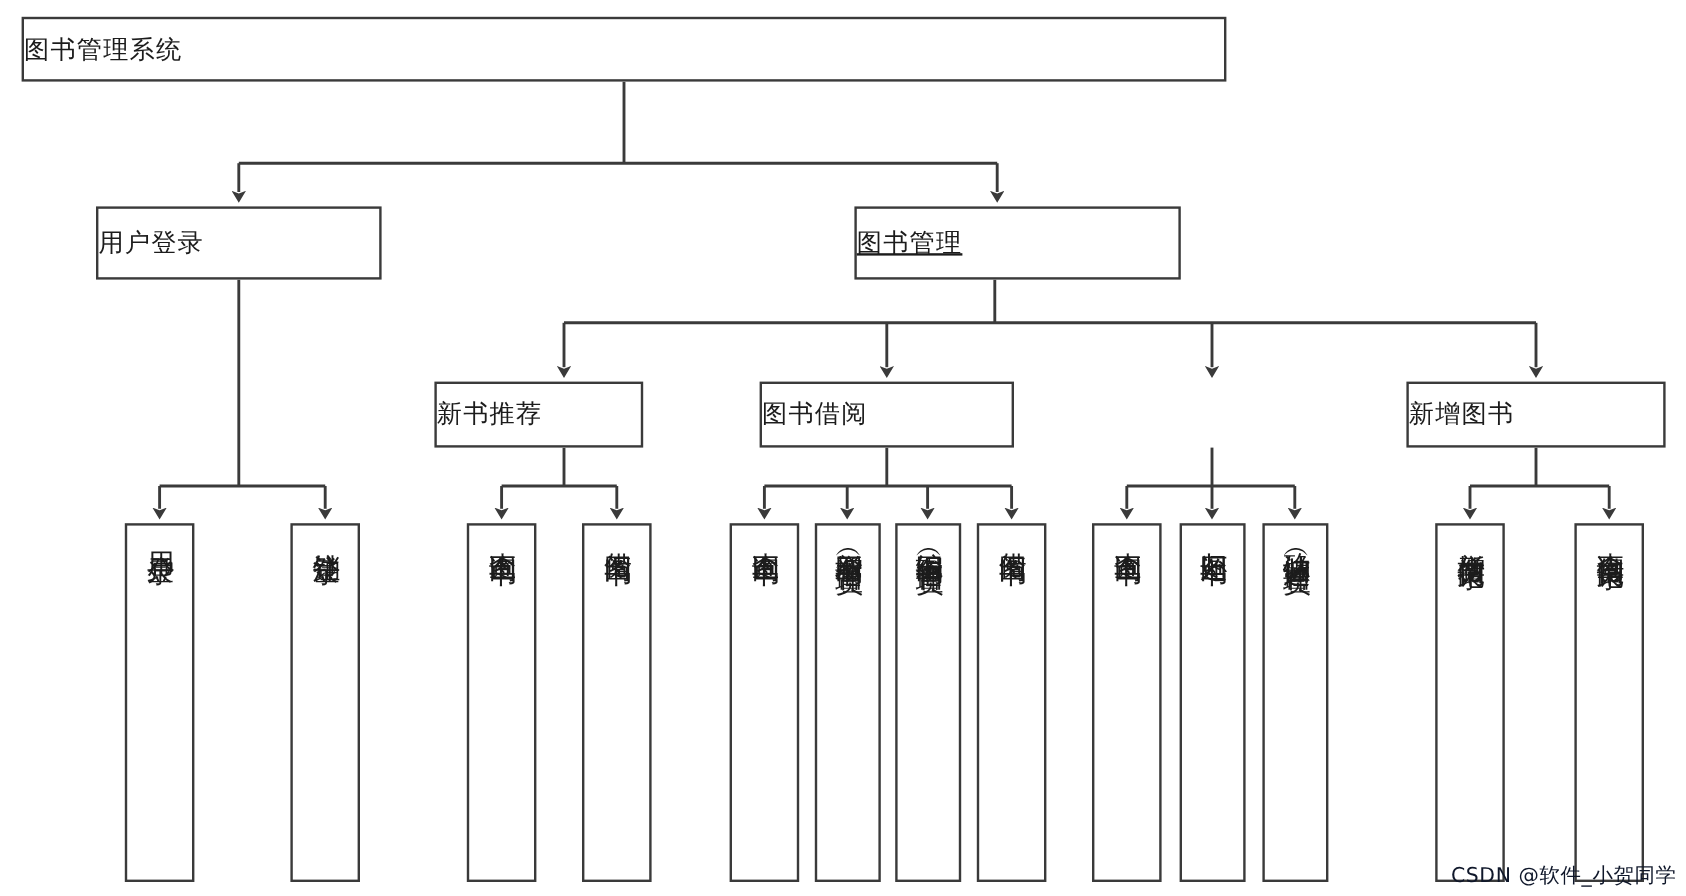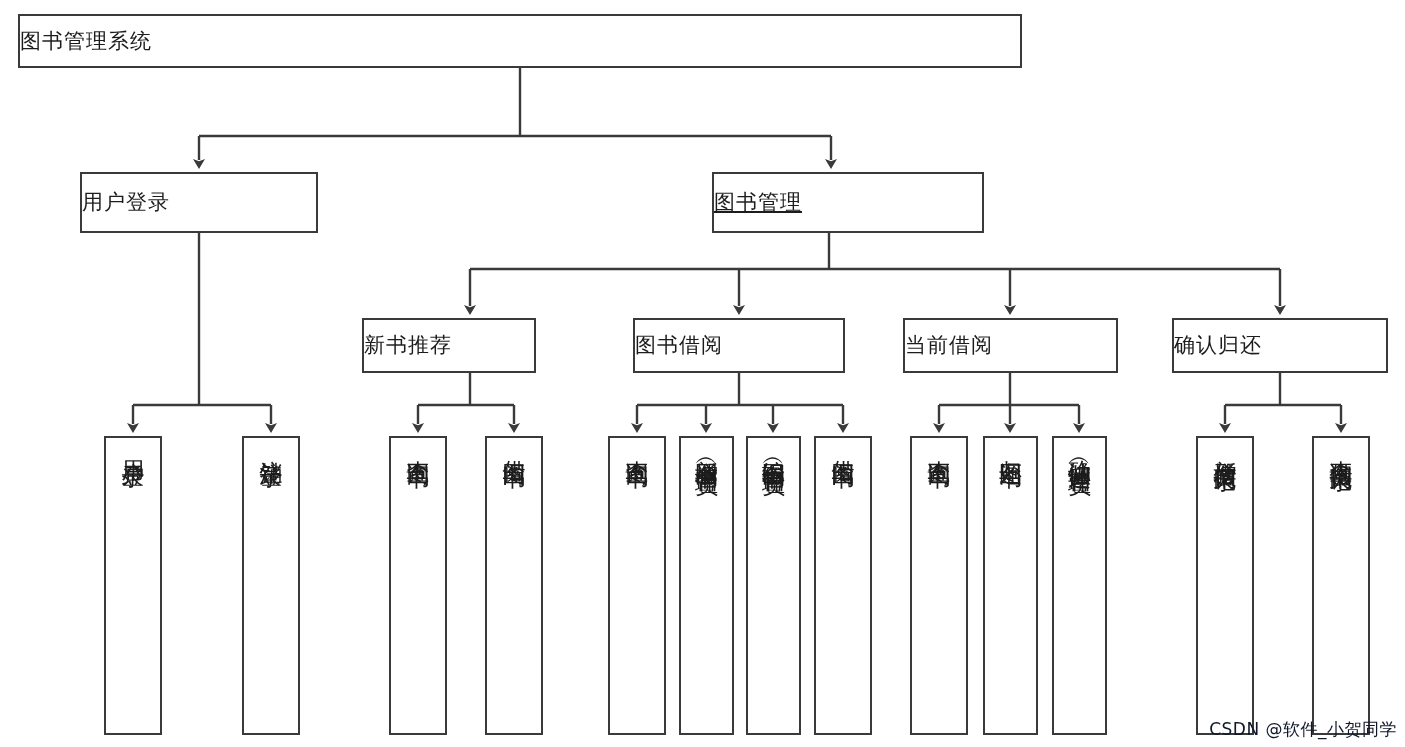--- a/index.html
+++ b/index.html
@@ -132,25 +132,22 @@
   <div class="node horizontal" style="left:712px; top:172px; width:272px; height:61px;text-decoration:underline;">
     <span class="node-label">图书管理</span>
   </div>
 
   <div class="node horizontal" style="left:362px; top:318px; width:174px; height:55px;">
     <span class="node-label">新书推荐</span>
   </div>
   <div class="node horizontal" style="left:633px; top:318px; width:212px; height:55px;">
     <span class="node-label">图书借阅</span>
   </div>
-  <div class="node horizontal" style="left:903px; top:318px; width:215px; height:55px;">
-    <span class="node-label">当前借阅</span>
-  </div>
   <div class="node horizontal" style="left:1172px; top:318px; width:216px; height:55px;">
-    <span class="node-label">确认归还</span>
+    <span class="node-label">新增图书</span>
   </div>
 
   <div class="node vertical" style="left:104px; top:436px; width:58px; height:299px;">
     <span class="node-label">用户登录</span>
   </div>
   <div class="node vertical" style="left:242px; top:436px; width:58px; height:299px;">
     <span class="node-label">注销登录</span>
   </div>
 
   <div class="node vertical" style="left:389px; top:436px; width:58px; height:299px;">

